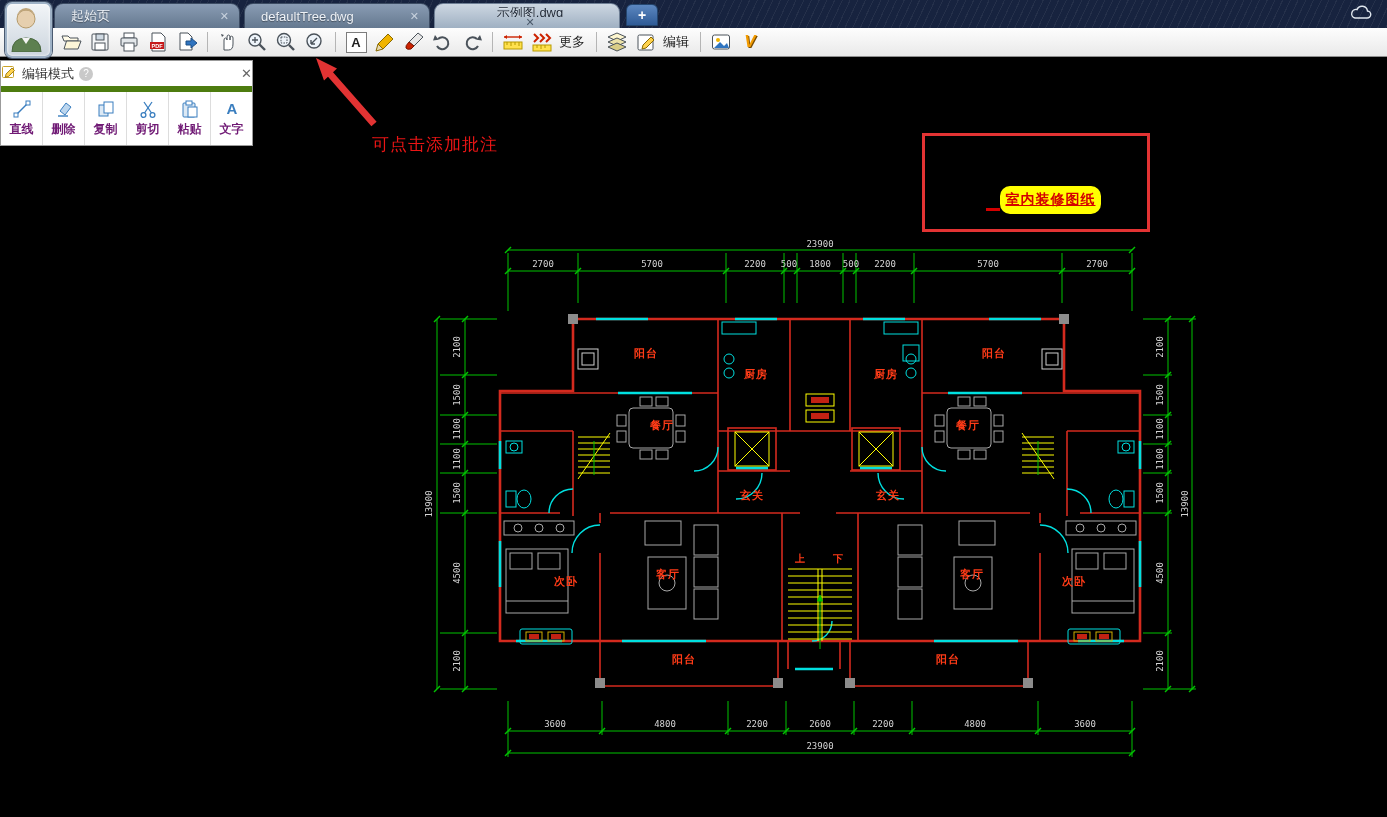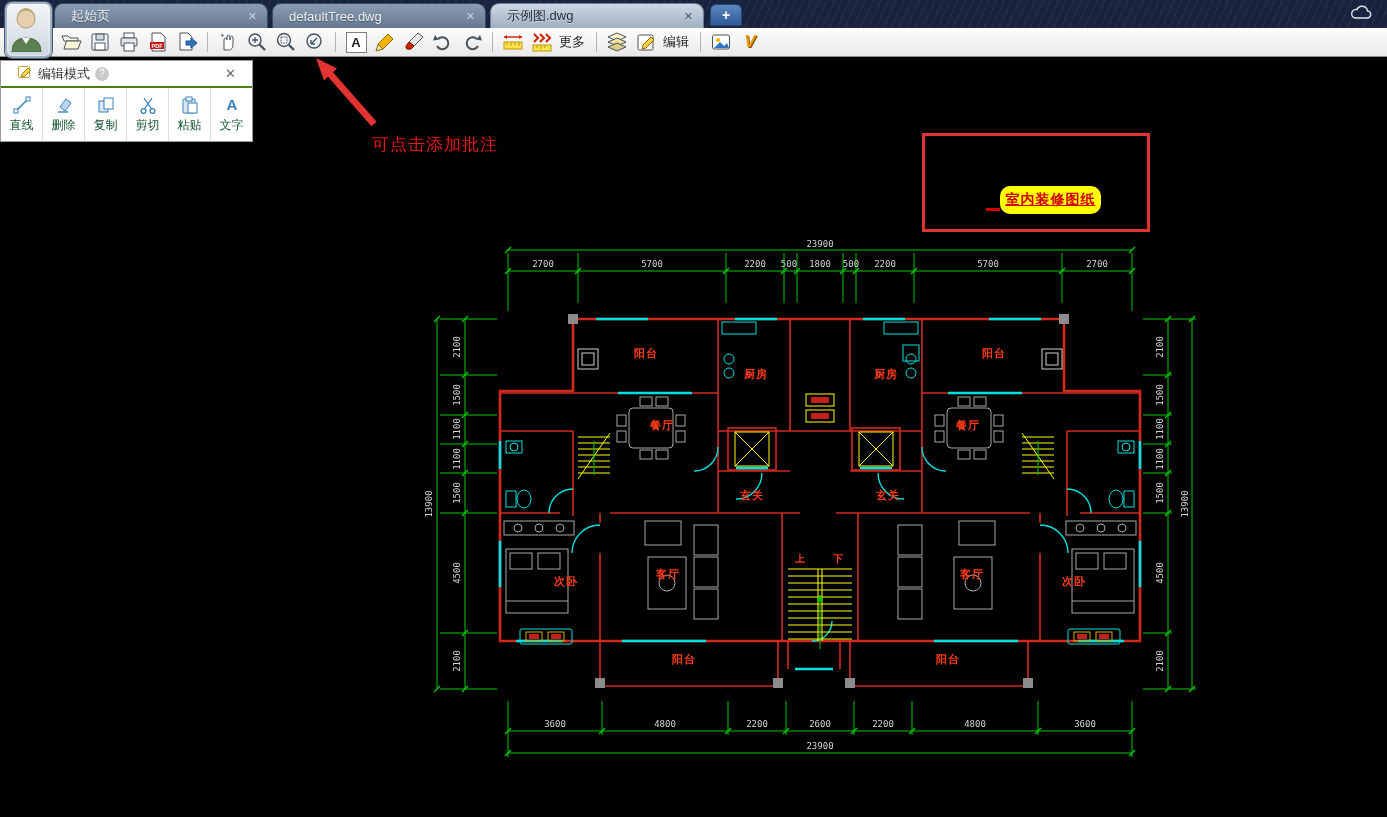--- a/index.html
+++ b/index.html
@@ -3,27 +3,27 @@
 <meta charset="utf-8">
 <style>
   html,body{margin:0;padding:0;background:#000;width:1387px;height:817px;overflow:hidden;
     font-family:"Liberation Sans",sans-serif;-webkit-font-smoothing:antialiased;}
   .app{position:relative;width:1387px;height:817px;}
 
   
   .titlebar{position:absolute;left:0;top:0;width:1387px;height:28px;background:#17233f;
     background-image:repeating-linear-gradient(115deg,rgba(255,255,255,.06) 0 1px,transparent 1px 7px);}
   .tabs{position:absolute;left:54px;top:3px;display:flex;align-items:flex-end;height:25px;}
-  .tab{position:relative;width:214px;height:25px;margin-right:4px;border-radius:9px 9px 0 0;
+  .tab{position:relative;width:186px;height:25px;margin-right:4px;border-radius:9px 9px 0 0;
     background:linear-gradient(#8a9cb4,#64788f);border:1px solid #3c4c63;border-bottom:none;
     display:flex;align-items:center;justify-content:space-between;padding:0 10px 0 16px;box-sizing:border-box;}
   .tab .tab-label{font-size:13px;color:#eef2f7;text-shadow:0 1px 1px rgba(0,0,0,.4);
     white-space:nowrap;overflow:hidden;}
   .tab .tab-close{font-size:11px;color:#c7d1dd;cursor:default;line-height:1;}
-  .tab.active{background:linear-gradient(#cdd7e2,#9fb0c2);border-color:#6d7e94;}
+  .tab.active{background:linear-gradient(#cdd7e2,#9fb0c2);border-color:#6d7e94;flex-direction:column;}
   .tab.active .tab-label{color:#1d2633;text-shadow:0 1px 0 rgba(255,255,255,.45);}
   .tab.active .tab-close{color:#4c5a6b;}
   .newtab{width:30px;height:20px;margin:0 0 2px 2px;border-radius:6px 6px 0 0;
     background:linear-gradient(#5c87c0,#2f5b96);border:1px solid #24466f;color:#fff;
     font-size:14px;font-weight:bold;display:flex;align-items:center;justify-content:center;}
   .cloud{position:absolute;right:14px;top:4px;}
 
   
   .avatar{position:absolute;left:5px;top:2px;width:43px;height:52px;z-index:30;
     background:linear-gradient(#f2f5f8,#ccd5de);border:2px solid #9fb2c6;border-radius:7px;
@@ -40,30 +40,30 @@
     font-size:13px;font-weight:bold;display:flex;align-items:center;justify-content:center;}
   .vlogo{font-size:17px;font-weight:bold;font-style:italic;color:#f29b00;text-shadow:1px 1px 0 #7a4c00;}
 
   
   .canvas{position:absolute;left:0;top:57px;width:1387px;height:760px;background:#000;}
   .plan-svg{position:absolute;left:0;top:0;}
 
   
   .panel{position:absolute;left:0;top:3px;width:251px;background:#fff;border:1px solid #9b9b9b;
     box-shadow:2px 2px 5px rgba(0,0,0,.6);}
-  .panel-title{height:25px;display:flex;align-items:center;padding:0 16px;border-bottom:2px solid #4d7c0f;}
+  .panel-title{height:25px;display:flex;align-items:center;padding:0 0;border-bottom:6px solid #4d7c0f;}
   .panel-title .ttl{font-size:13px;color:#333;margin:0 5px;}
   .panel-help{width:14px;height:14px;border-radius:50%;background:#c9c9c9;color:#fff;font-size:10px;
     display:flex;align-items:center;justify-content:center;}
   .panel-close{margin-left:auto;color:#666;font-size:13px;}
   .panel-body{display:flex;height:53px;}
   .pbtn{width:41px;display:flex;flex-direction:column;align-items:center;justify-content:center;
     border-right:1px solid #ddd;gap:2px;}
   .pbtn:last-child{border-right:none;}
-  .pbtn .plabel{font-size:12px;color:#14532d;}
+  .pbtn .plabel{font-size:12px;color:#701a75;font-weight:bold;}
 
   
   .note-text{position:absolute;left:372px;top:76px;font-size:17px;color:#ea1515;letter-spacing:1px;}
   .hl-rect{position:absolute;left:922px;top:76px;width:222px;height:93px;border:3px solid #e23333;}
   .hl-dash{position:absolute;left:986px;top:151px;width:14px;height:3px;background:#d40000;}
   .hl-label{position:absolute;left:1000px;top:129px;width:101px;height:28px;background:#ffff00;
     color:#d40000;font-weight:bold;font-size:14px;display:flex;align-items:center;justify-content:center;
     text-decoration:underline;letter-spacing:1px;border-radius:10px;}
 
   

